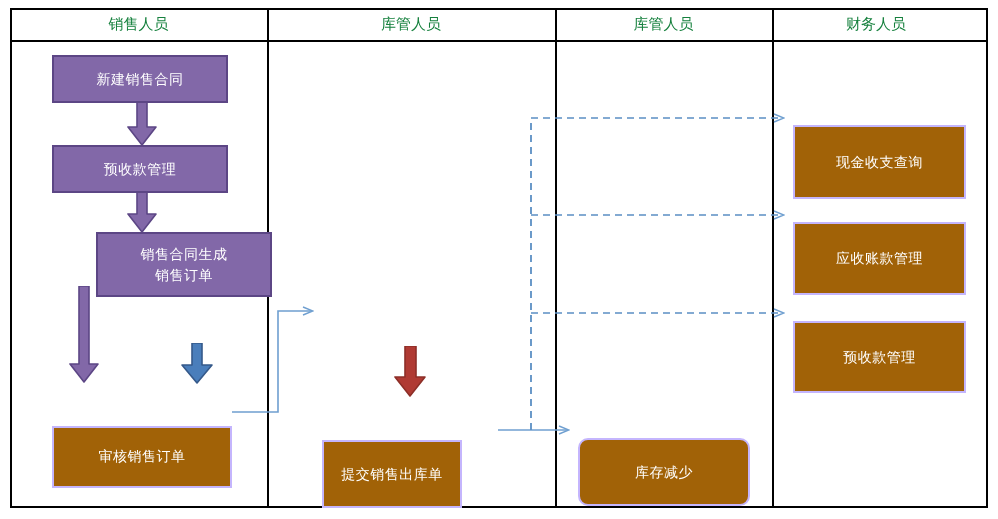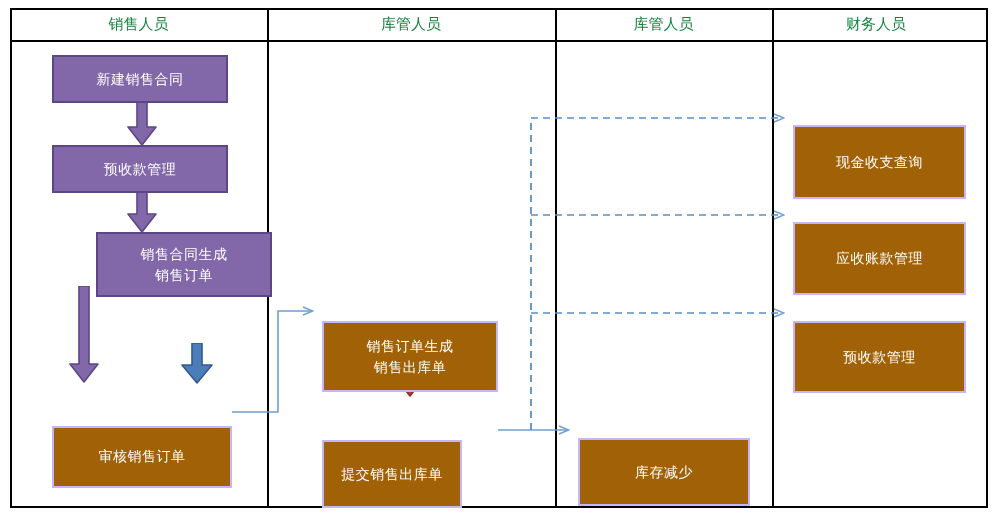--- a/index.html
+++ b/index.html
@@ -172,30 +172,26 @@
   <div class="node purple" style="left:52px; top:232px; width:176px; height:65px;margin-left:44px;">
     <span class="node-label">销售合同生成
 销售订单</span>
   </div>
 
 
   <div class="node blue" style="left:52px; top:382px; width:180px; height:62px;font-family:Liberation Mono, monospace;">
     <span class="node-label">审核销售订单</span>
   </div>
 
-  <div class="node blue" style="left:322px; top:277px; width:176px; height:71px;">
-    <span class="node-label">销售订单生成
-销售出库单</span>
-  </div>
 
   <div class="node blue" style="left:322px; top:396px; width:140px; height:68px;">
     <span class="node-label">提交销售出库单</span>
   </div>
 
-  <div class="node blue" style="left:578px; top:394px; width:172px; height:68px;">
+  <div class="node blue" style="left:578px; top:394px; width:172px; height:68px;border-radius:10px;">
     <span class="node-label">库存减少</span>
   </div>
 
   <div class="node blue" style="left:793px; top:81px; width:173px; height:74px;">
     <span class="node-label">现金收支查询</span>
   </div>
 
   <div class="node blue" style="left:793px; top:178px; width:173px; height:73px;justify-content:center;">
     <span class="node-label">应收账款管理</span>
   </div>

